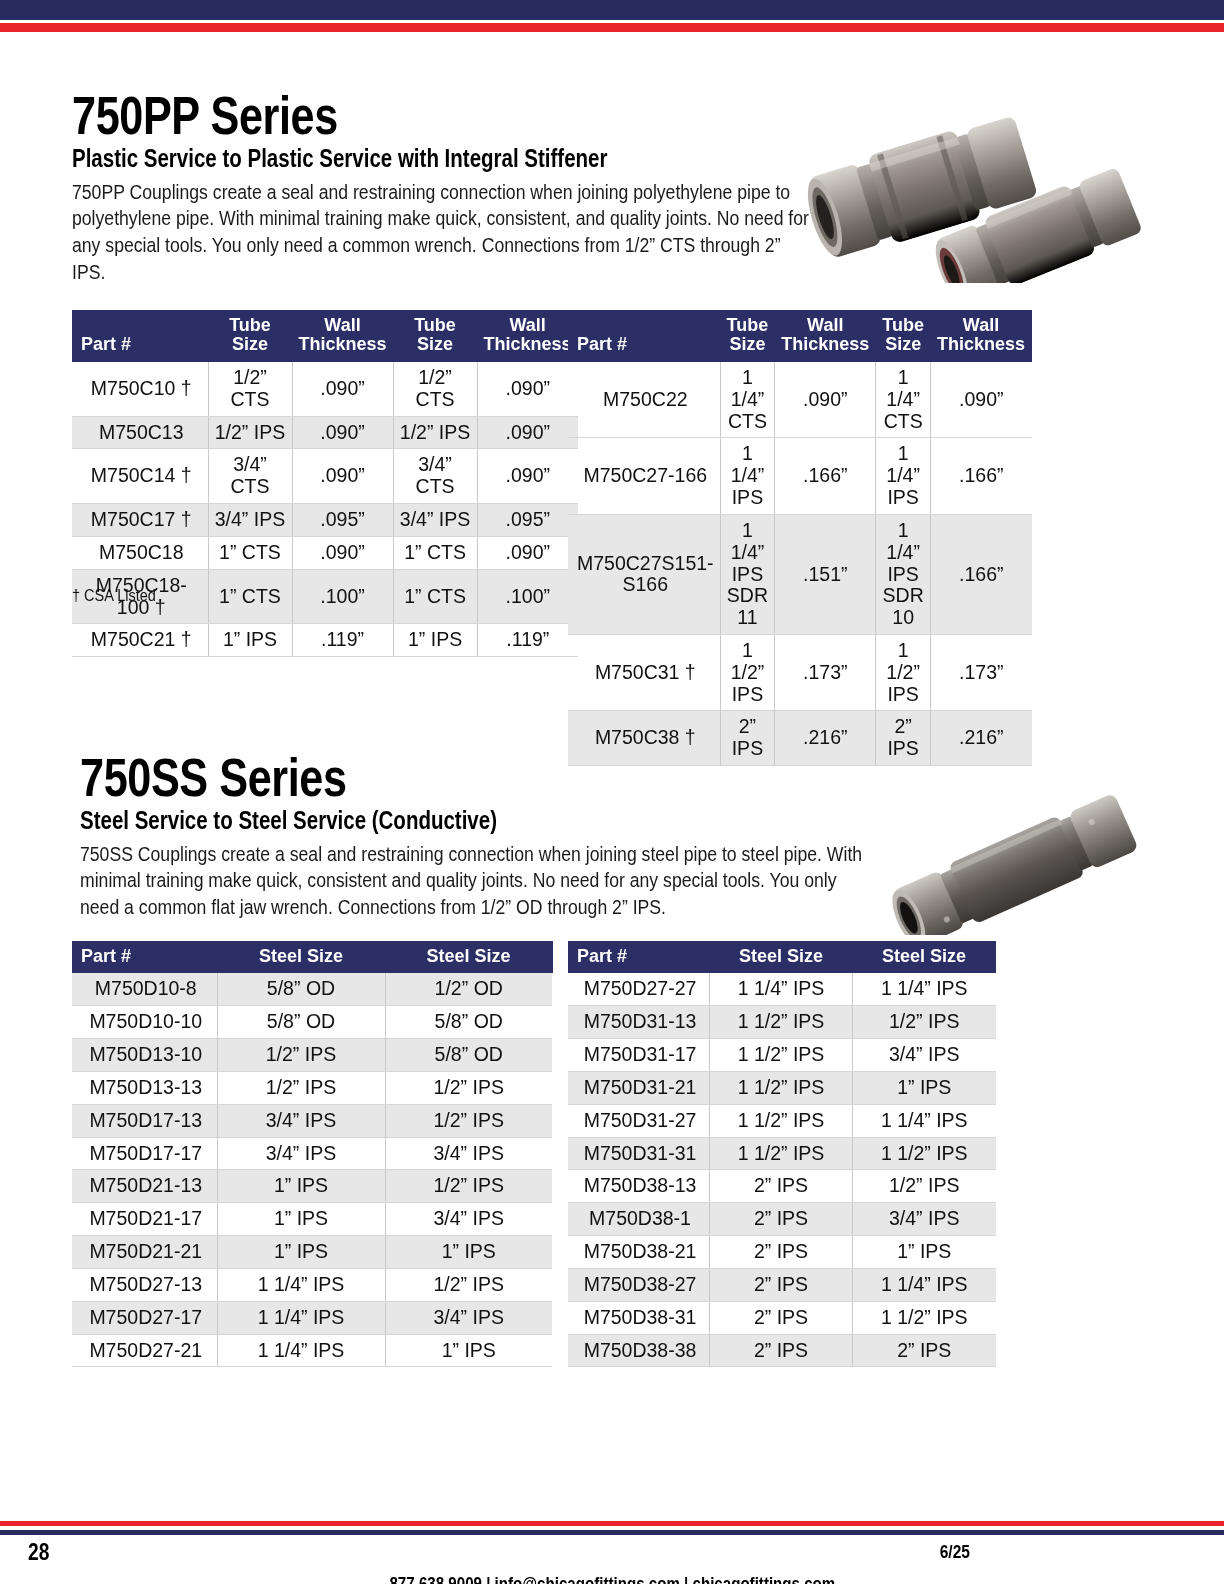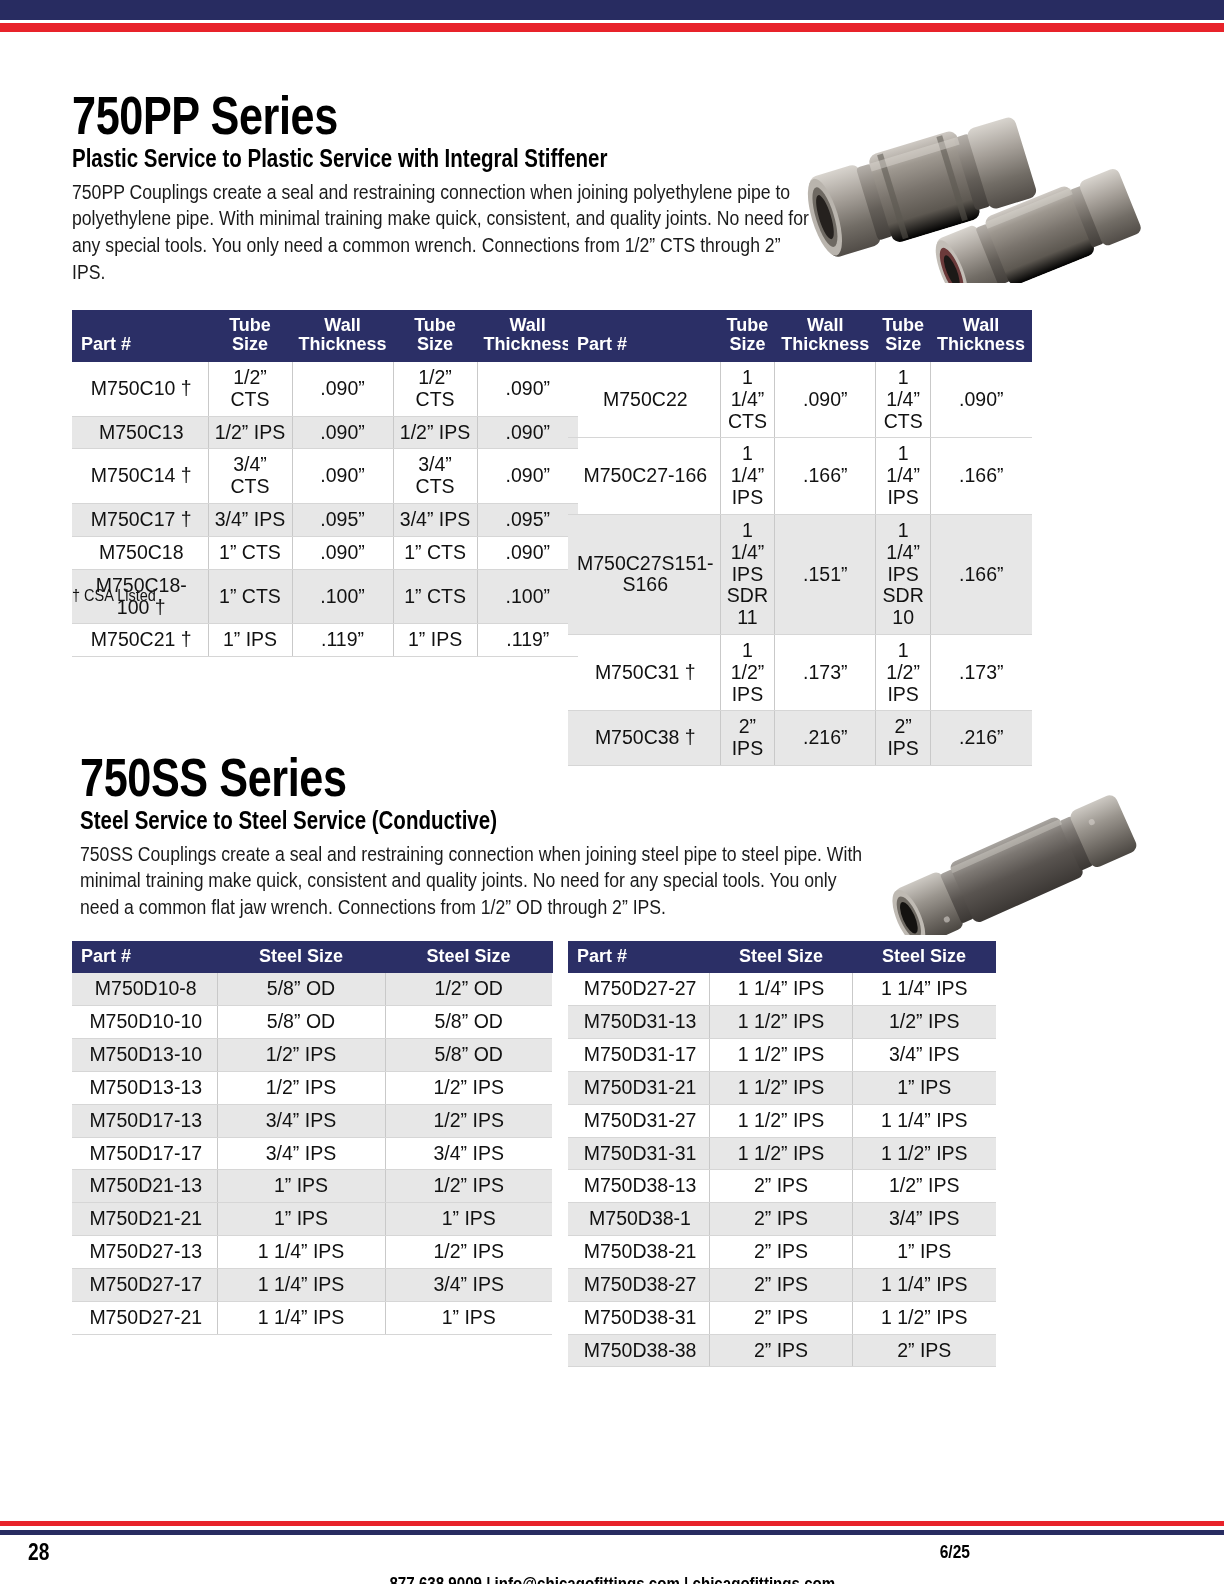--- a/index.html
+++ b/index.html
@@ -468,20 +468,25 @@
         <tr>
           <td class="partcol">M750D17-17</td>
           <td class="datacol">3/4” IPS</td>
           <td class="datacol">3/4” IPS</td>
         </tr>
         <tr class="alt">
           <td class="partcol">M750D21-13</td>
           <td class="datacol">1” IPS</td>
           <td class="datacol">1/2” IPS</td>
         </tr>
+        <tr>
+          <td class="partcol">M750D21-17</td>
+          <td class="datacol">1” IPS</td>
+          <td class="datacol">3/4” IPS</td>
+        </tr>
         <tr class="alt">
           <td class="partcol">M750D21-21</td>
           <td class="datacol">1” IPS</td>
           <td class="datacol">1” IPS</td>
         </tr>
         <tr>
           <td class="partcol">M750D27-13</td>
           <td class="datacol">1 1/4” IPS</td>
           <td class="datacol">1/2” IPS</td>
         </tr>

